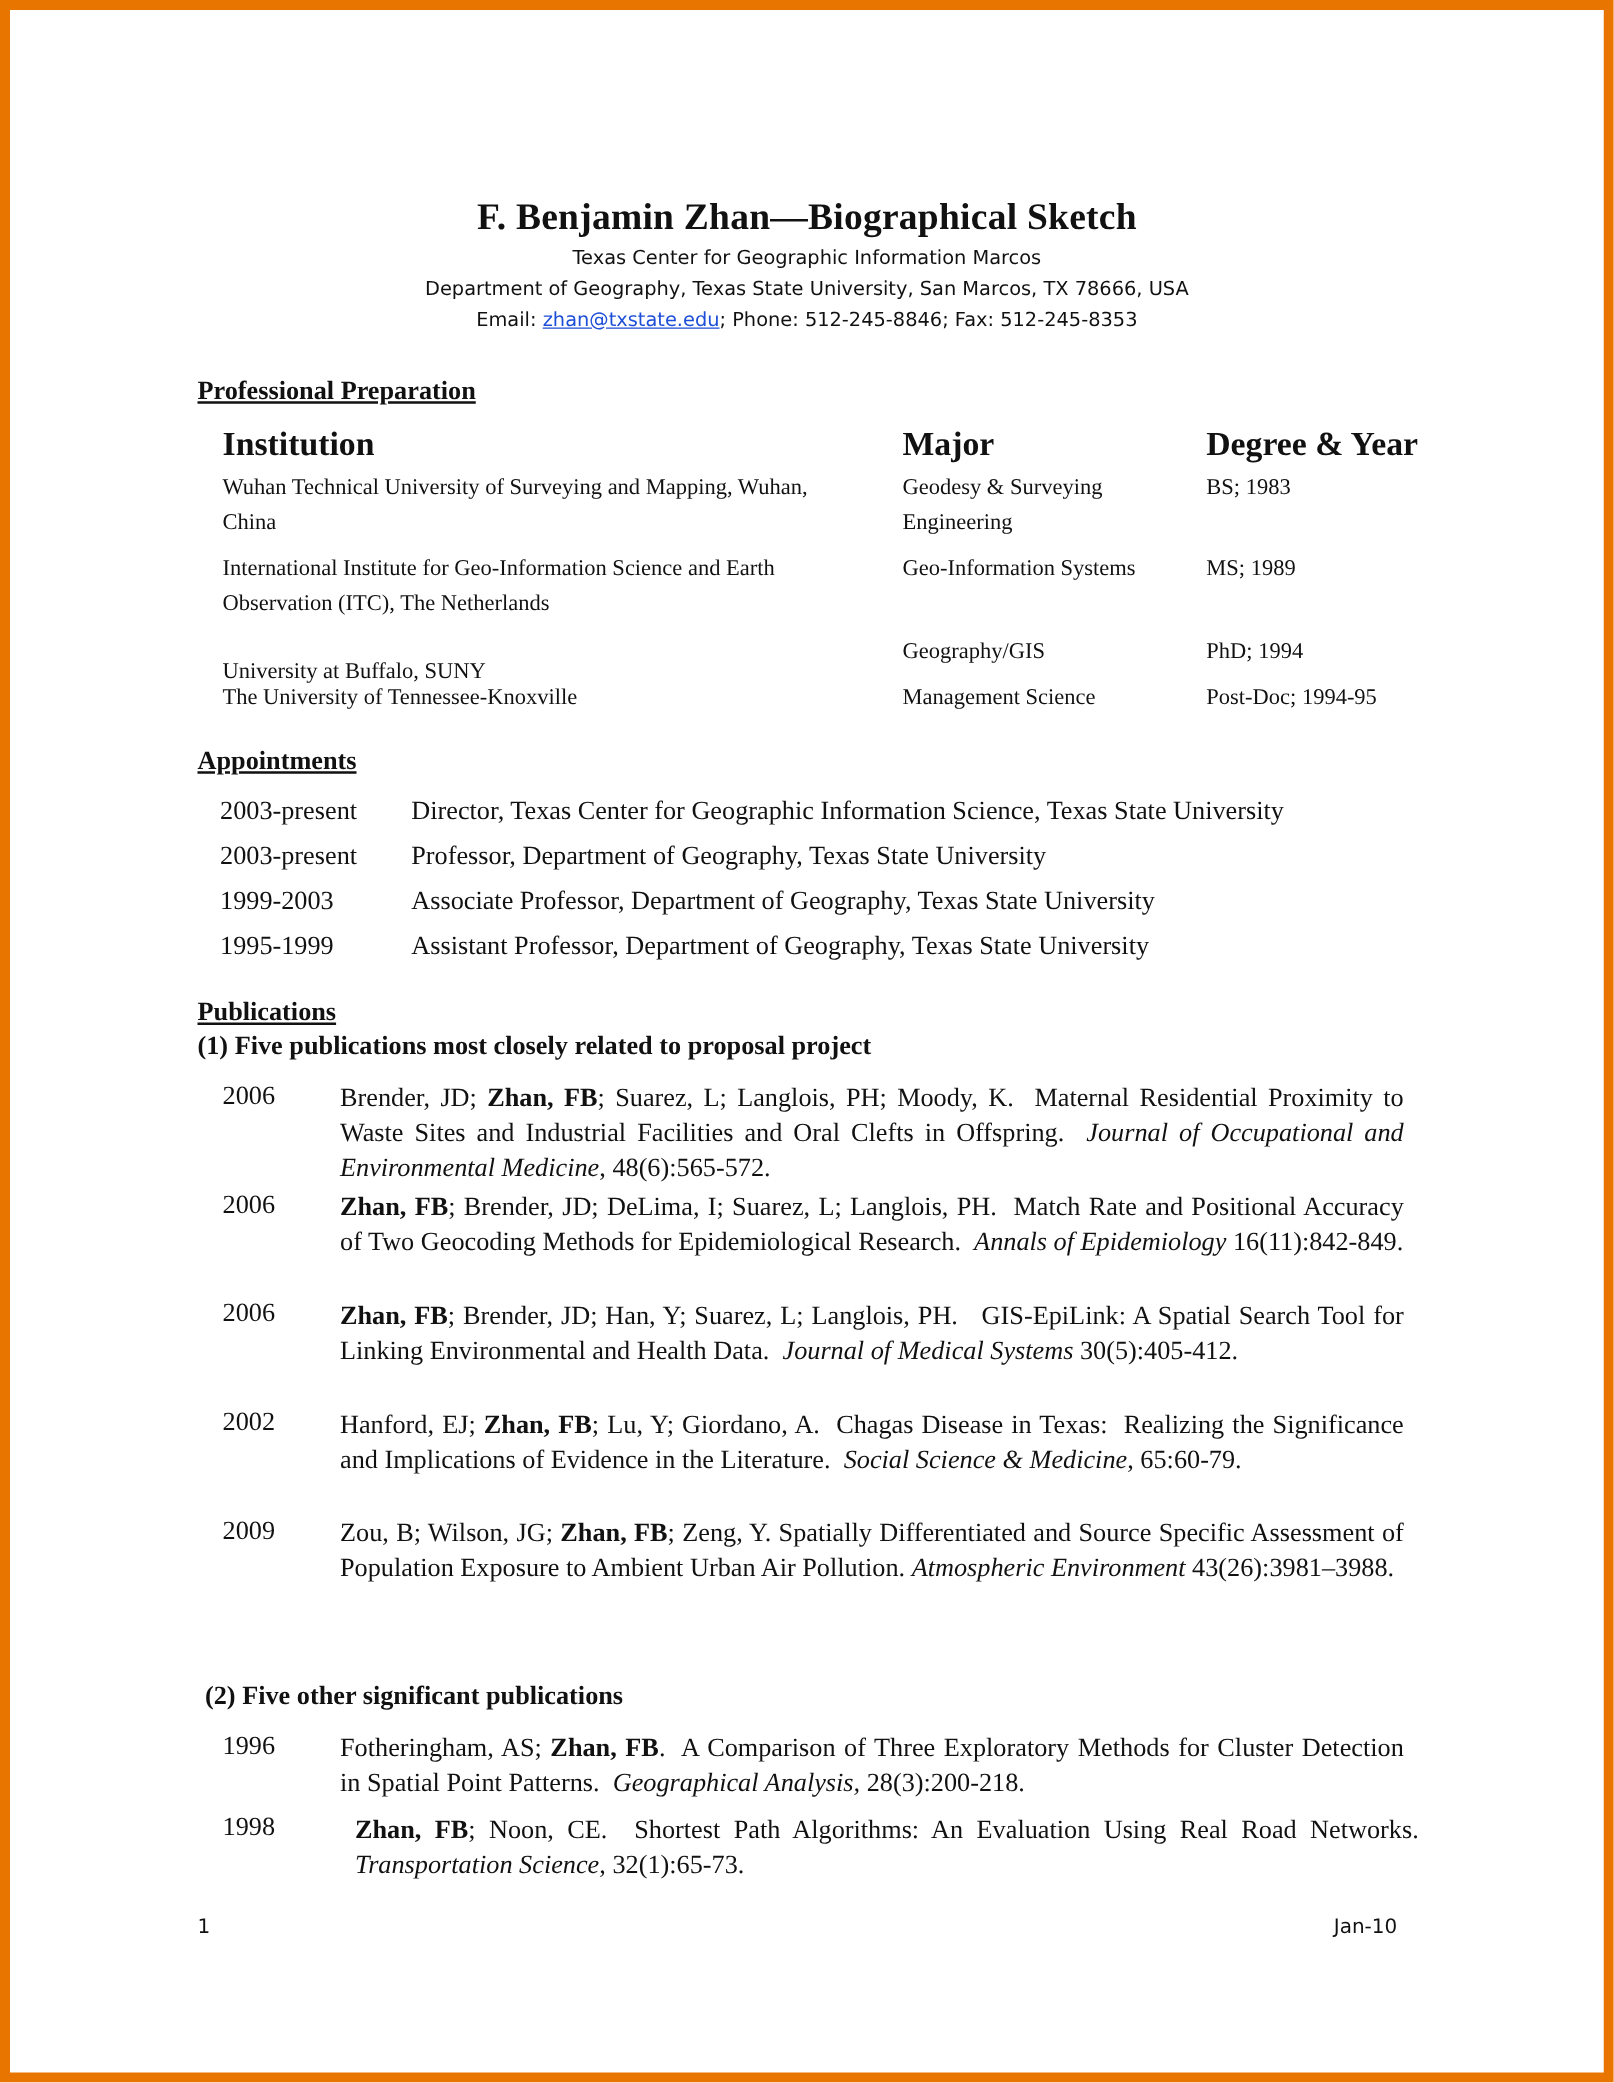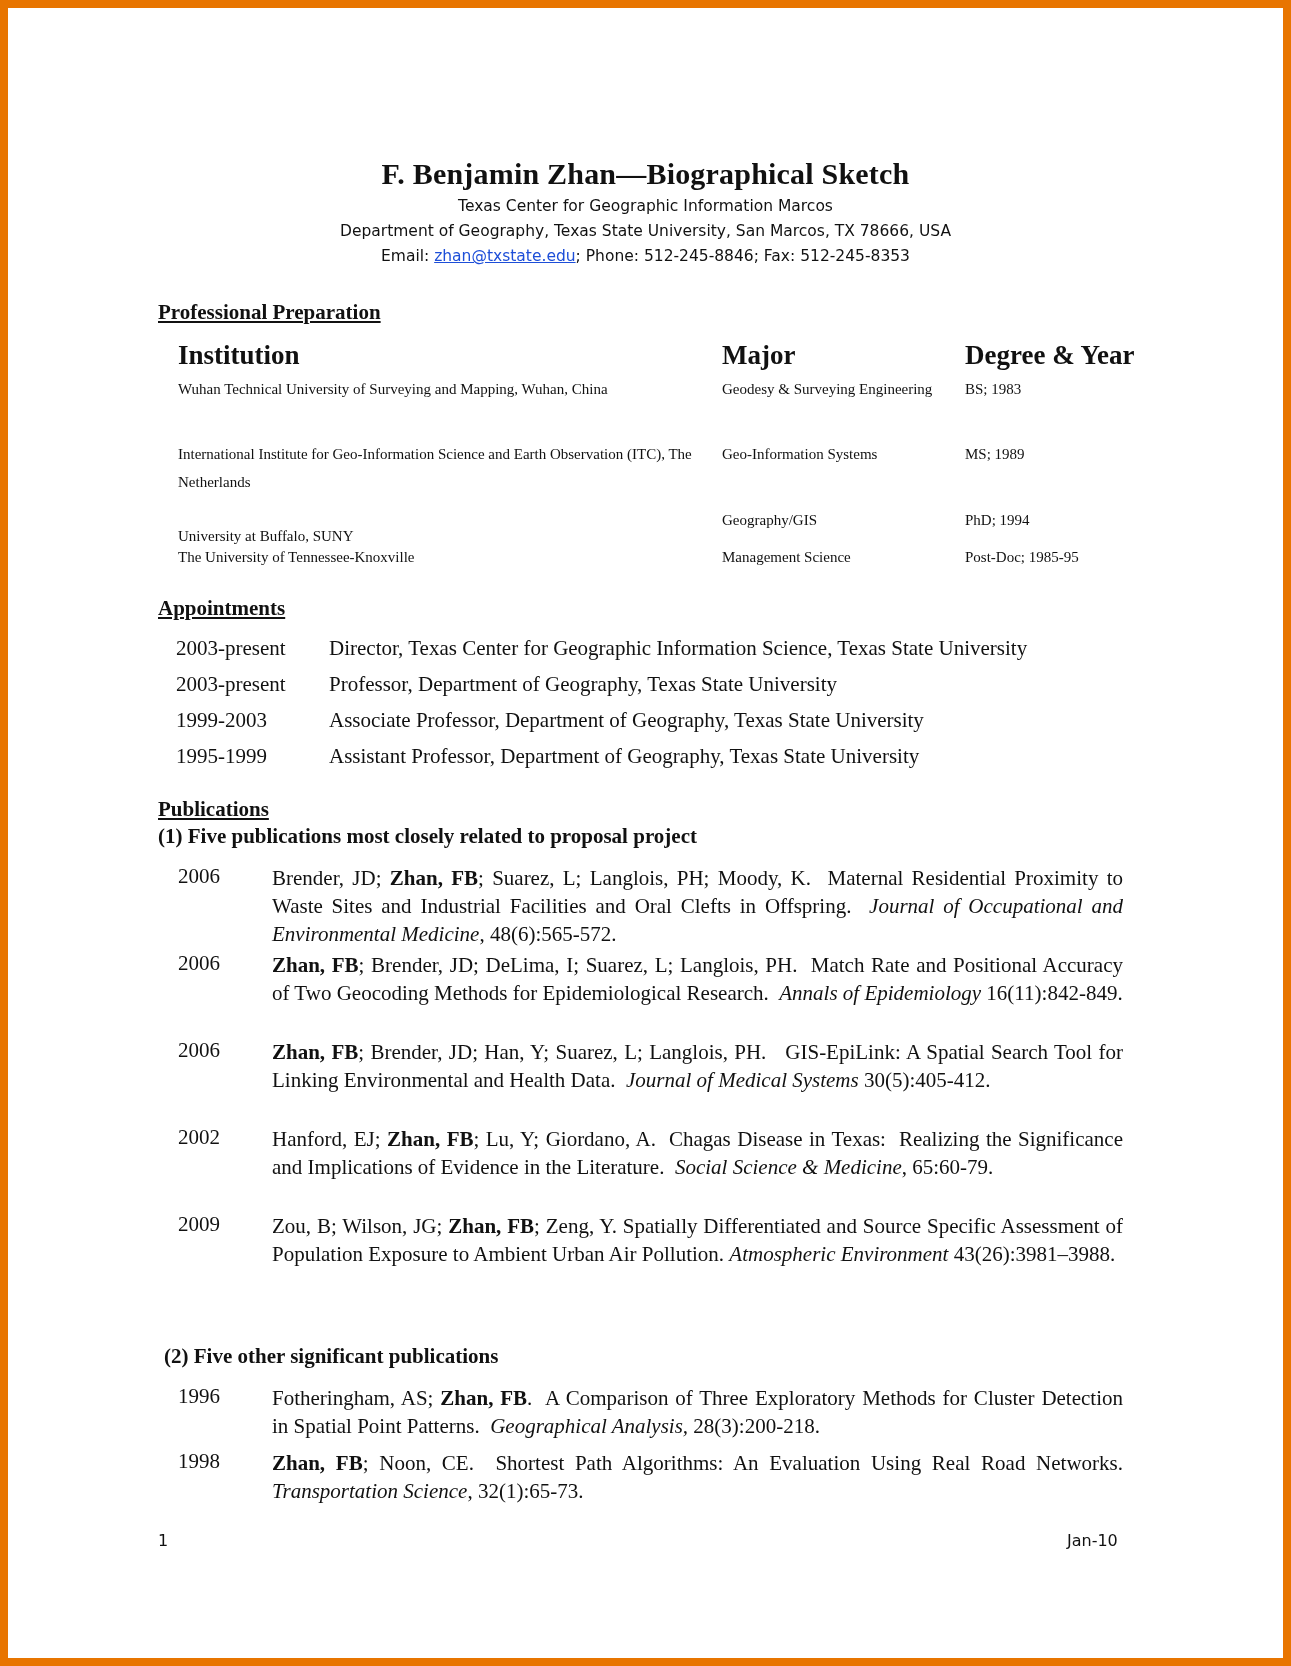--- a/index.html
+++ b/index.html
@@ -25,21 +25,21 @@
       left: 0; width: 1291px; text-align: center;
       font-family: "DejaVu Sans", "Liberation Sans", sans-serif;
       font-size: 15.5px; color: #111;
     }
     .sub a { color: #1f5fbf; text-decoration: underline; }
     .sec {
       left: 158px; font-size: 21px; font-weight: bold; text-decoration: underline;
     }
     .subsec { font-size: 21px; font-weight: bold; }
     .th { font-size: 27px; font-weight: bold; }
-    .td { font-size: 15px; line-height: 28px; white-space: normal; }
+    .td { font-size: 18px; line-height: 28px; white-space: normal; }
     .appt-year { left: 176px; font-size: 21px; }
     .appt-text { left: 329px; font-size: 21px; }
     .pub-year { left: 178px; font-size: 21px; }
     .pub-text {
       left: 272px; width: 851px; font-size: 21px; line-height: 28px;
       white-space: normal; text-align: justify;
     }
     .pub-text b { font-weight: bold; }
     .pub-text i { font-style: italic; }
     .footer {
@@ -71,21 +71,21 @@
 <div class="abs td" style="left:178px; top:440px; width:520px">International Institute for Geo-Information Science and Earth Observation (ITC), The Netherlands</div>
 <div class="abs td" style="left:722px; top:440px; width:200px">Geo-Information Systems</div>
 <div class="abs td" style="left:965px; top:440px">MS; 1989</div>
 
 <div class="abs td" style="left:178px; top:522px">University at Buffalo, SUNY</div>
 <div class="abs td" style="left:722px; top:506px">Geography/GIS</div>
 <div class="abs td" style="left:965px; top:506px">PhD; 1994</div>
 
 <div class="abs td" style="left:178px; top:543px; white-space:nowrap">The University of Tennessee-Knoxville</div>
 <div class="abs td" style="left:722px; top:543px; white-space:nowrap">Management Science</div>
-<div class="abs td" style="left:965px; top:543px; white-space:nowrap">Post-Doc; 1985-95</div>
+<div class="abs td" style="left:965px; top:543px; white-space:nowrap">Post-Doc; 1994-95</div>
 
 <div class="abs sec" style="top:596px">Appointments</div>
 <div class="abs appt-year" style="top:636px">2003-present</div>
 <div class="abs appt-text" style="top:636px">Director, Texas Center for Geographic Information Science, Texas State University</div>
 <div class="abs appt-year" style="top:672px">2003-present</div>
 <div class="abs appt-text" style="top:672px">Professor, Department of Geography, Texas State University</div>
 <div class="abs appt-year" style="top:708px">1999-2003</div>
 <div class="abs appt-text" style="top:708px">Associate Professor, Department of Geography, Texas State University</div>
 <div class="abs appt-year" style="top:744px">1995-1999</div>
 <div class="abs appt-text" style="top:744px">Assistant Professor, Department of Geography, Texas State University</div>
@@ -105,17 +105,17 @@
     <div class="abs pub-year" style="top: 1212px;">2009</div>
     <div class="abs pub-text" style="top: 1212px;"><span style="white-space: pre-wrap;">Zou, B; Wilson, JG; </span><b style="white-space: pre-wrap;">Zhan, FB</b><span style="white-space: pre-wrap;">; Zeng, Y. Spatially Differentiated and Source Specific Assessment of Population Exposure to Ambient Urban Air Pollution. </span><i style="white-space: pre-wrap;">Atmospheric Environment</i><span style="white-space: pre-wrap;"> 43(26):3981–3988.</span></div>
   </div>
 
 <div class="abs subsec" style="left:164px; top:1344px">(2) Five other significant publications</div>
 
 <div id="group2">
     <div class="abs pub-year" style="top: 1384px;">1996</div>
     <div class="abs pub-text" style="top: 1384px;"><span style="white-space: pre-wrap;">Fotheringham, AS; </span><b style="white-space: pre-wrap;">Zhan, FB</b><span style="white-space: pre-wrap;">.  A Comparison of Three Exploratory Methods for Cluster Detection in Spatial Point Patterns.  </span><i style="white-space: pre-wrap;">Geographical Analysis,</i><span style="white-space: pre-wrap;"> 28(3):200-218.</span></div>
     <div class="abs pub-year" style="top: 1449px;">1998</div>
-    <div class="abs pub-text" style="top: 1449px;"><span style="white-space: pre-wrap;"></span><b style="white-space: pre-wrap;">Zhan, FB</b><span style="white-space: pre-wrap;">; Noon, CE.  Shortest Path Algorithms: An Evaluation Using Real Road Networks.  </span><i style="white-space: pre-wrap;">Transportation Science</i><span style="white-space: pre-wrap;">, 32(1):65-73.</span></div>
+    <div class="abs pub-text" style="top: 1449px; margin-left: 12px;"><span style="white-space: pre-wrap;"></span><b style="white-space: pre-wrap;">Zhan, FB</b><span style="white-space: pre-wrap;">; Noon, CE.  Shortest Path Algorithms: An Evaluation Using Real Road Networks.  </span><i style="white-space: pre-wrap;">Transportation Science</i><span style="white-space: pre-wrap;">, 32(1):65-73.</span></div>
   </div>
 
 <div class="abs footer" style="left:158px">1</div>
 <div class="abs footer" style="left:1067px">Jan-10</div>
 
 </body></html>

